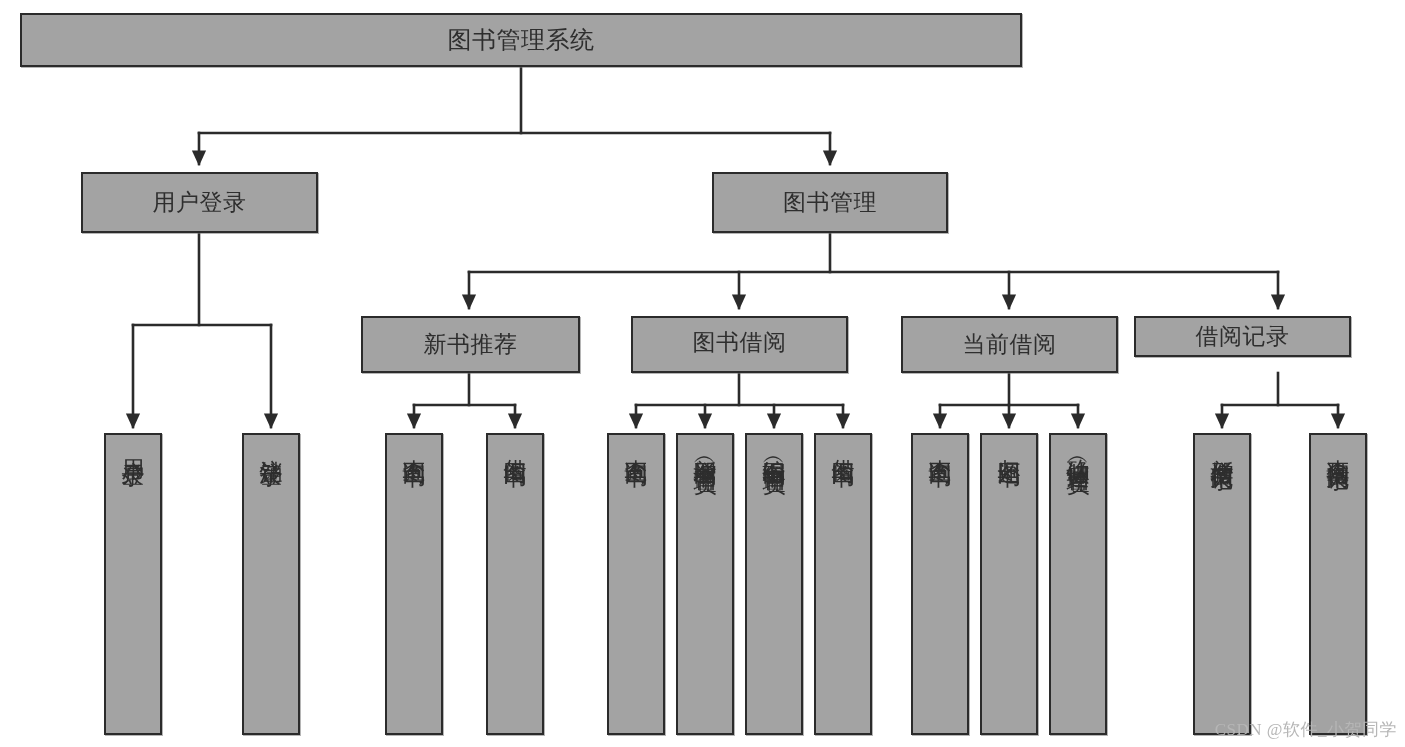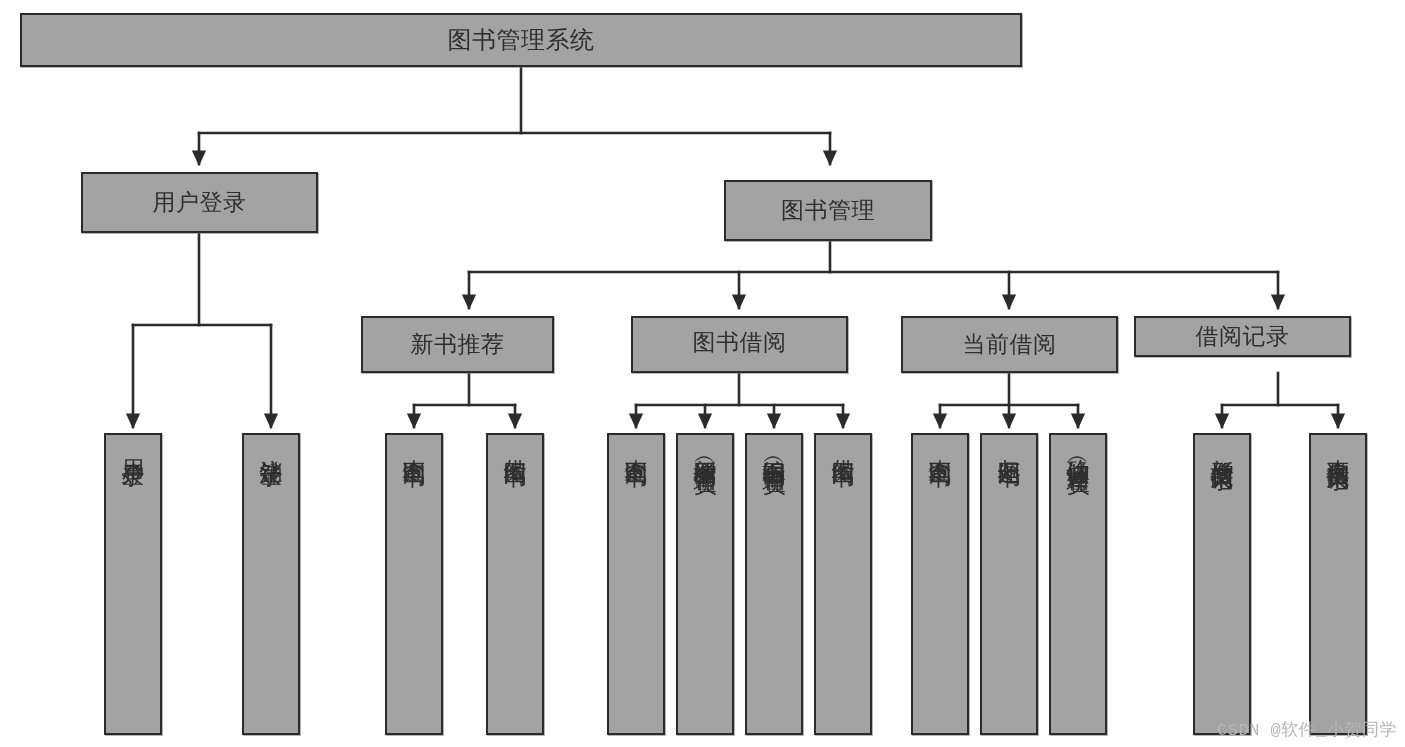--- a/index.html
+++ b/index.html
@@ -60,21 +60,21 @@
     letter-spacing: 2px;
     max-height: 278px;
   }
   .watermark {
     position: absolute;
     right: 8px;
     bottom: 6px;
     font-size: 17px;
     color: #b6b6b6;
     letter-spacing: 0.5px;
-    font-family: Liberation Mono, monospace;
+    font-family: Liberation Serif, serif;
     white-space: nowrap;
   }
 </style>
 </head>
 <body>
 
 <div id="canvas">
 
   <svg id="connectors" viewBox="0 0 1405 747" xmlns="http://www.w3.org/2000/svg">
     <defs>
@@ -127,25 +127,25 @@
   </svg>
 
   <div class="node root horiz" style="left:20px; top:13px; width:1002px; height:54px;">
     <span class="label">图书管理系统</span>
   </div>
 
   <div class="node horiz" style="left:81px; top:172px; width:237px; height:61px;">
     <span class="label">用户登录</span>
   </div>
 
-  <div class="node horiz" style="left:712px; top:180px; width:208px; height:61px;margin-left:12px;">
+  <div class="node horiz" style="left:712px; top:172px; width:236px; height:61px;">
     <span class="label">图书管理</span>
   </div>
 
-  <div class="node horiz" style="left:361px; top:316px; width:193px; height:57px;">
+  <div class="node horiz" style="left:361px; top:316px; width:219px; height:57px;">
     <span class="label">新书推荐</span>
   </div>
 
   <div class="node horiz" style="left:631px; top:316px; width:217px; height:57px;font-family:Liberation Mono, monospace;">
     <span class="label">图书借阅</span>
   </div>
 
   <div class="node horiz" style="left:901px; top:316px; width:217px; height:57px;">
     <span class="label">当前借阅</span>
   </div>

